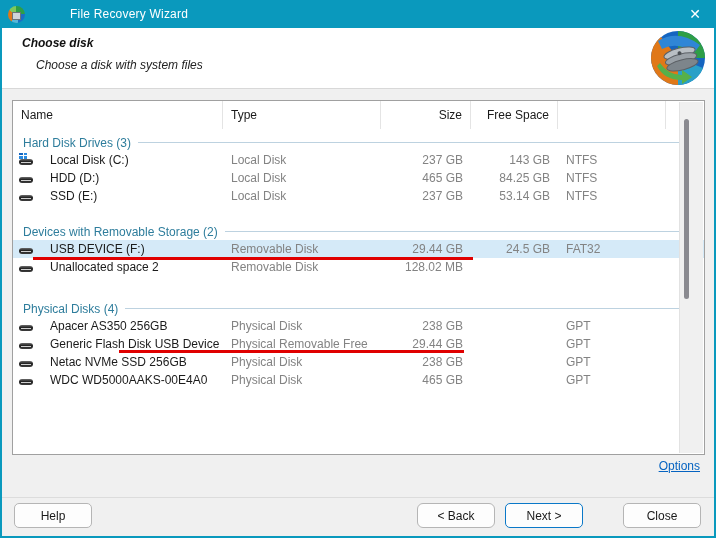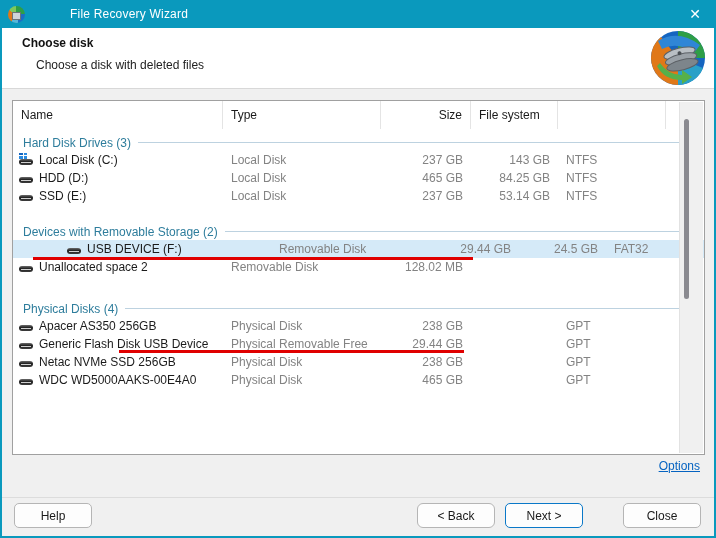--- a/index.html
+++ b/index.html
@@ -35,21 +35,21 @@
   .title-text { font-size: 12px; letter-spacing: .2px; }
   .close-btn {
     position: absolute; right: 4px; top: 0; width: 34px; height: 28px;
     display: flex; align-items: center; justify-content: center;
     color: #fff; font-size: 14px; cursor: pointer;
   }
 
   
   .header {
     position: absolute; top: 28px; left: 2px; right: 2px; height: 61px;
-    background: #ffffff; border-bottom: 1px solid #d8d8d8;
+    background: #ffffff; border-bottom: 1px solid #d8d8d8; font-style: italic;
   }
   .header-title { position: absolute; left: 20px; top: 8px; font-size: 12px; font-weight: bold; color: #111; }
   .header-subtitle { position: absolute; left: 34px; top: 30px; font-size: 12px; color: #222; }
   .logo { position: absolute; right: 6px; top: 1px; width: 60px; height: 59px; }
 
   
   .table {
     position: absolute; left: 12px; top: 100px; width: 693px; height: 355px;
     background: #fff; border: 1px solid #a0a0a0;
     overflow: hidden; font-size: 12px;
@@ -67,23 +67,23 @@
   }
   .th.right { justify-content: flex-end; }
   .group-heading {
     display: flex; align-items: center; height: 17px;
     color: #2e7d9c; padding-left: 10px; padding-right: 14px;
   }
   .group-heading .rule { flex: 1; height: 1px; background: #bdd2e0; margin-left: 7px; }
   .mt5 { margin-top: 5px; } .mt18 { margin-top: 18px; } .mt24 { margin-top: 24px; }
 
   .row { height: 18px; color: #1b1b1b; cursor: default; }
-  .row.selected { background: #d5eaf8; padding-left: 48px; }
+  .row.selected { background: #d5eaf8; }
   .cell { padding: 0 8px; overflow: hidden; white-space: nowrap; }
-  .cell.name { display: flex; align-items: center; gap: 5px; padding-left: 6px; }
+  .cell.name { display: flex; align-items: center; gap: 16px; padding-left: 6px; }
   .cell.dim { color: #838383; }
   .cell.right { text-align: right; }
 
   .disk-icon { position: relative; width: 15px; height: 14px; flex: 0 0 auto; }
   .disk-icon .platter {
     position: absolute; left: 0; bottom: 2px; width: 14px; height: 6px;
     background: linear-gradient(#6b6b6b, #1f1f1f 45%, #3d3d3d);
     border-radius: 3px;
   }
   .disk-icon .platter::after {
@@ -131,21 +131,21 @@
 <div class="window">
 
   <div class="titlebar">
     <span class="app-icon"></span>
     <span class="title-text">File Recovery Wizard</span>
     <span class="close-btn">✕</span>
   </div>
 
   <div class="header">
     <div class="header-title">Choose disk</div>
-    <div class="header-subtitle">Choose a disk with deleted files</div>
+    <div class="header-subtitle">Choose a disk with system files</div>
     <svg class="logo" viewBox="0 0 60 59">
       <circle cx="30" cy="29" r="27" fill="#1565c0"></circle>
       <path d="M30 2 A27 27 0 0 1 57 29 L30 29 Z" fill="#2e9e46"></path>
       <path d="M3 29 A27 27 0 0 1 13 8 L30 29 Z" fill="#e07818"></path>
       <path d="M3 29 A27 27 0 0 0 30 56 L30 29 Z" fill="#e07818"></path>
       <path d="M30 56 A27 27 0 0 0 55 39 L30 29 Z" fill="#2aa0c8"></path>
       <path d="M10 12 Q30 0 52 16 L46 24 Q30 12 14 20 Z" fill="#2f86d6"></path>
       <g transform="rotate(-14 33 30)">
         <ellipse cx="33" cy="24" rx="16" ry="5" fill="#b9bfc4" stroke="#5c6166"></ellipse>
         <ellipse cx="33" cy="30" rx="16" ry="5" fill="#9aa1a7" stroke="#5c6166"></ellipse>
@@ -155,21 +155,21 @@
       <path d="M12 34 Q20 46 34 46 L34 41 L44 48 L34 55 L34 51 Q16 51 9 37 Z" fill="#57b04a"></path>
     </svg>
   </div>
 
   <div class="table">
 
     <div class="grid-row thead">
       <div class="th">Name</div>
       <div class="th">Type</div>
       <div class="th right">Size</div>
-      <div class="th">File system</div>
+      <div class="th right">Free Space</div>
       <div class="th"></div>
     </div>
 
     <div class="group-heading mt5">
       <span>Hard Disk Drives (3)</span>
       <span class="rule"></span>
     </div>
 
     <div class="grid-row row">
       <div class="cell name">

